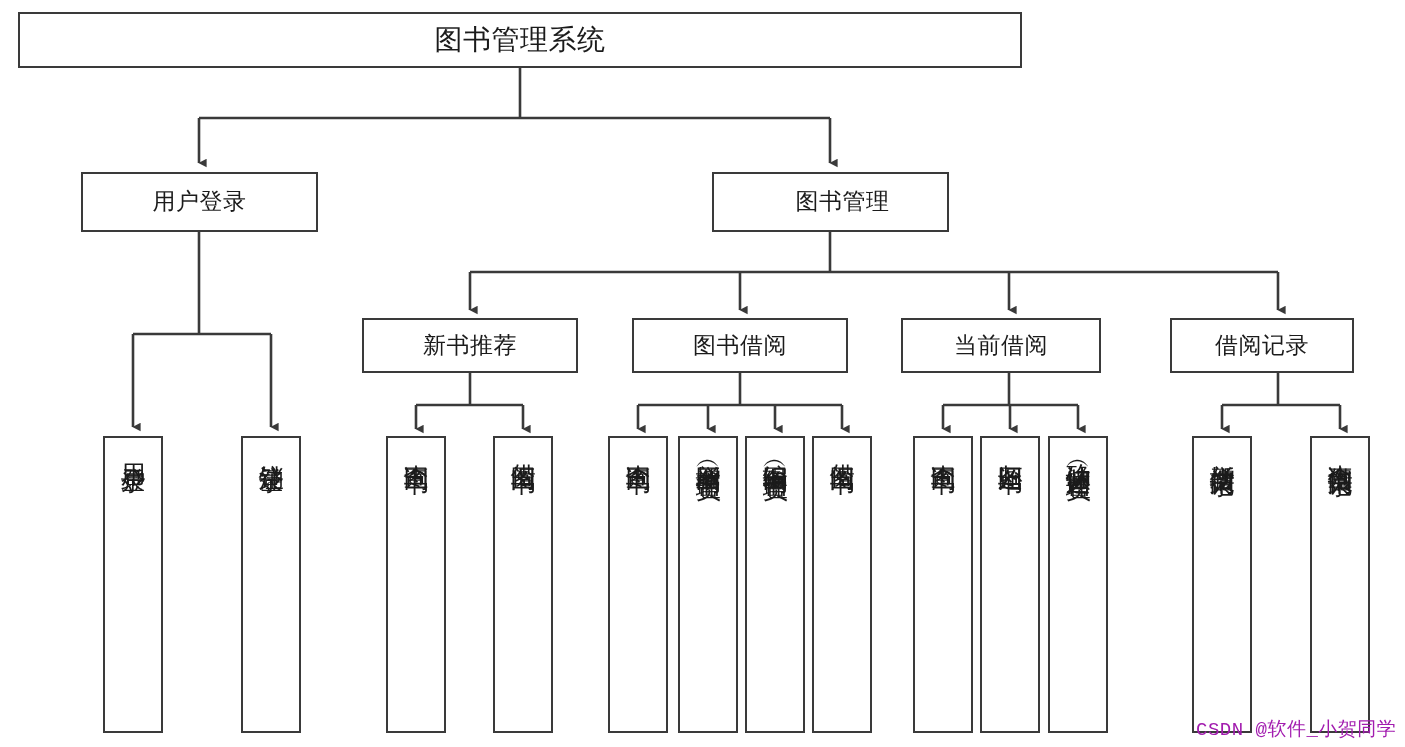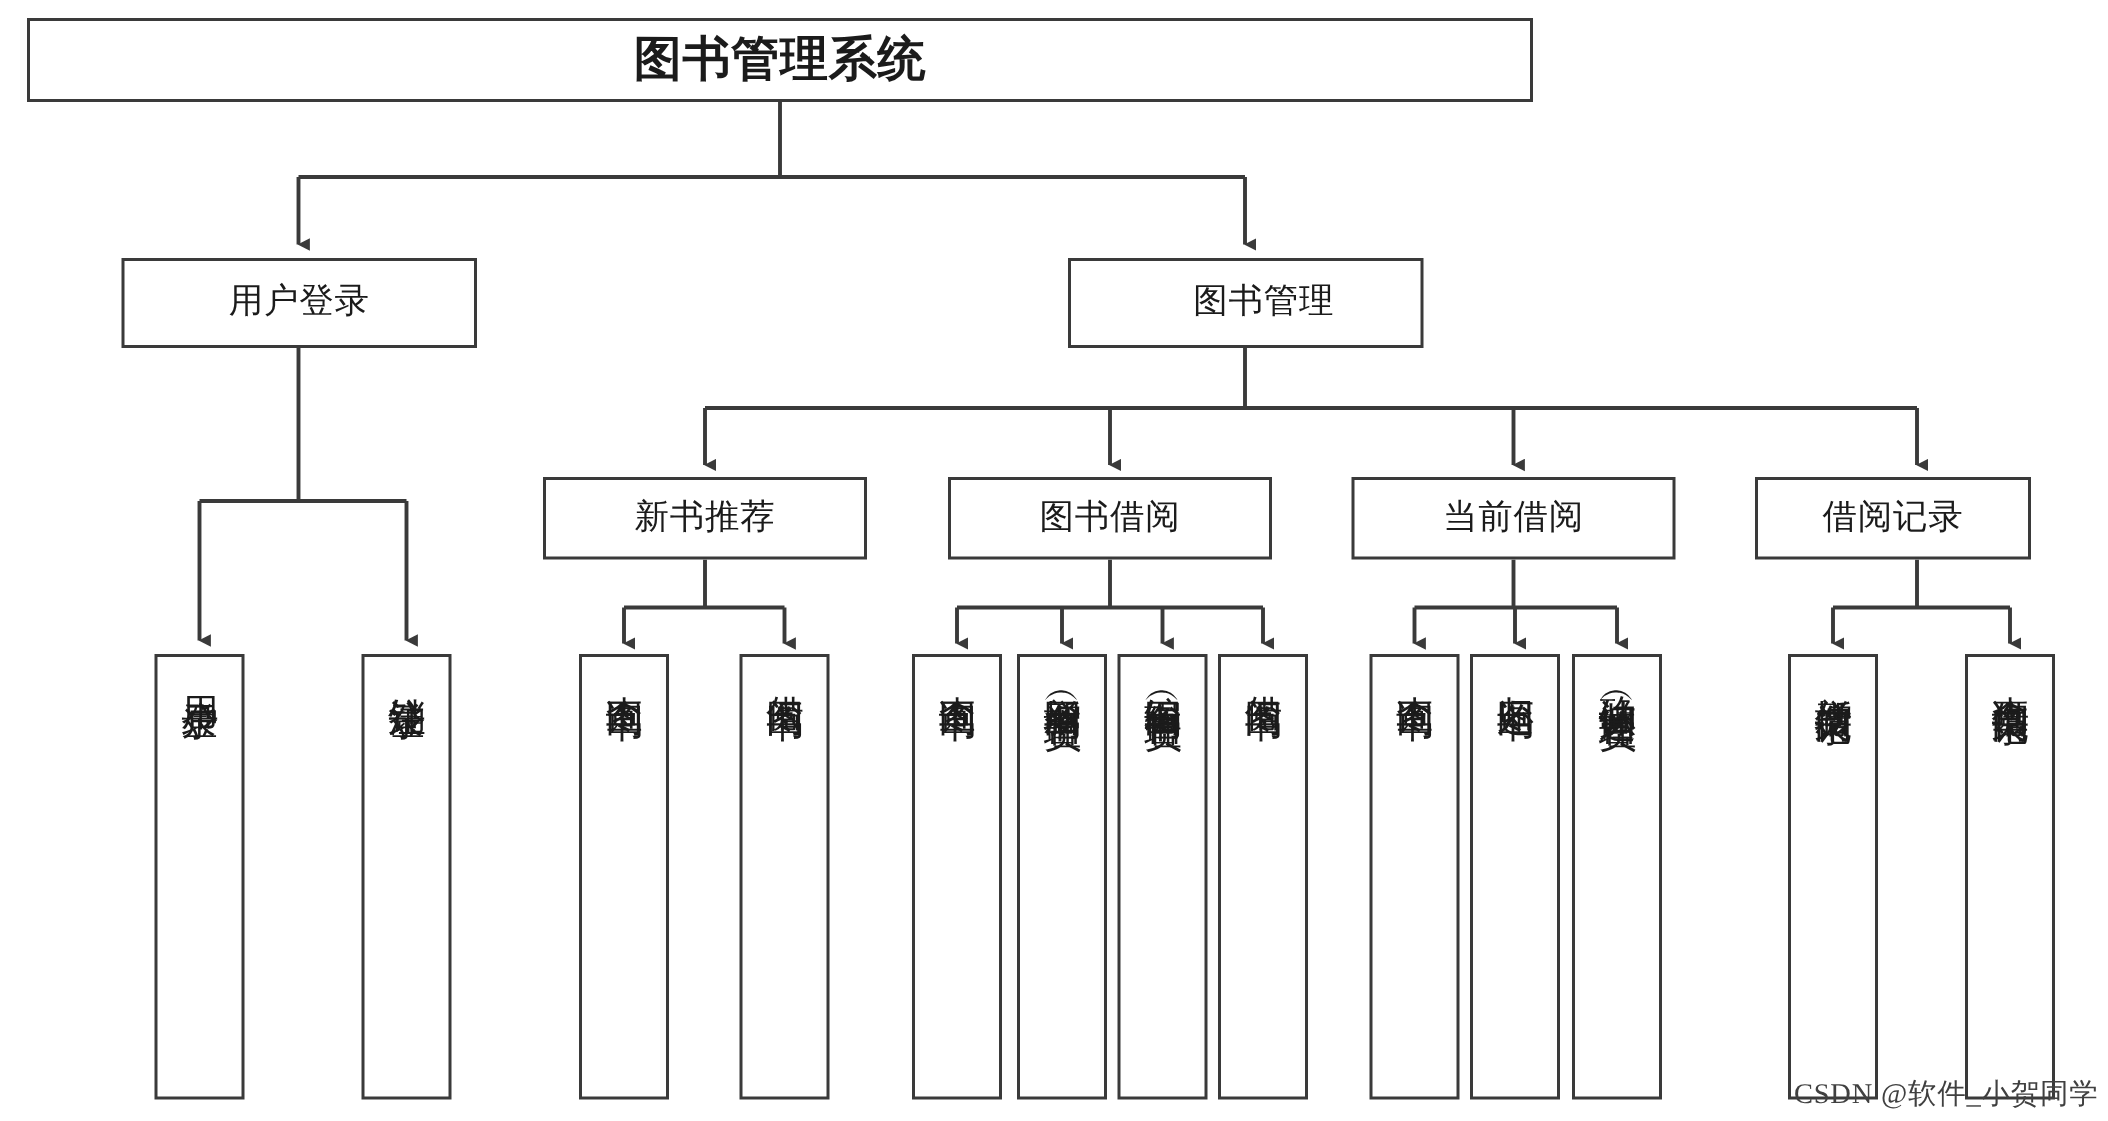--- a/index.html
+++ b/index.html
@@ -39,44 +39,43 @@
   .node .label {
     display: block;
     letter-spacing: 0.5px;
     white-space: nowrap;
   }
   .node.horizontal .label {
     font-size: 23px;
     line-height: 1.1;
   }
   .node.root .label {
-    font-size: 32px;
-    font-weight: bold;
+    font-size: 28px;
   }
   .node.vertical {
     align-items: flex-start;
     justify-content: center;
     padding-top: 6px;
   }
   .node.vertical .label {
     writing-mode: vertical-rl;
     text-orientation: upright;
     font-size: 25px;
     line-height: 1.18;
     letter-spacing: 2px;
     white-space: normal;
     max-height: 270px;
   }
   .watermark {
     position: absolute;
-    color: #404040;
+    color: #a21caf;
     font-size: 19px;
     letter-spacing: 0.5px;
     white-space: nowrap;
-    font-family: Liberation Serif, serif;
+    font-family: Liberation Mono, monospace;
   }
 </style>
 </head>
 <body>
 
 <div id="diagram-root">
 
   <svg id="edges-layer" width="1405" height="747" viewBox="0 0 1405 747" xmlns="http://www.w3.org/2000/svg">
     <defs>
       <marker id="arrowhead" markerWidth="9" markerHeight="9" refX="4.2" refY="7.6" orient="auto" markerUnits="userSpaceOnUse">
@@ -141,21 +140,21 @@
   </div>
 
   <div class="node horizontal" style="left:632px; top:318px; width:216px; height:55px;">
     <span class="label">图书借阅</span>
   </div>
 
   <div class="node horizontal" style="left:362px; top:318px; width:216px; height:55px;">
     <span class="label">新书推荐</span>
   </div>
 
-  <div class="node horizontal" style="left:901px; top:318px; width:216px; height:55px;">
+  <div class="node horizontal" style="left:901px; top:318px; width:200px; height:55px;">
     <span class="label">当前借阅</span>
   </div>
 
   <div class="node horizontal" style="left:1170px; top:318px; width:184px; height:55px;">
     <span class="label">借阅记录</span>
   </div>
 
   <div class="node vertical" style="left:103px; top:436px; width:60px; height:297px;">
     <span class="label">用户登录</span>
   </div>

